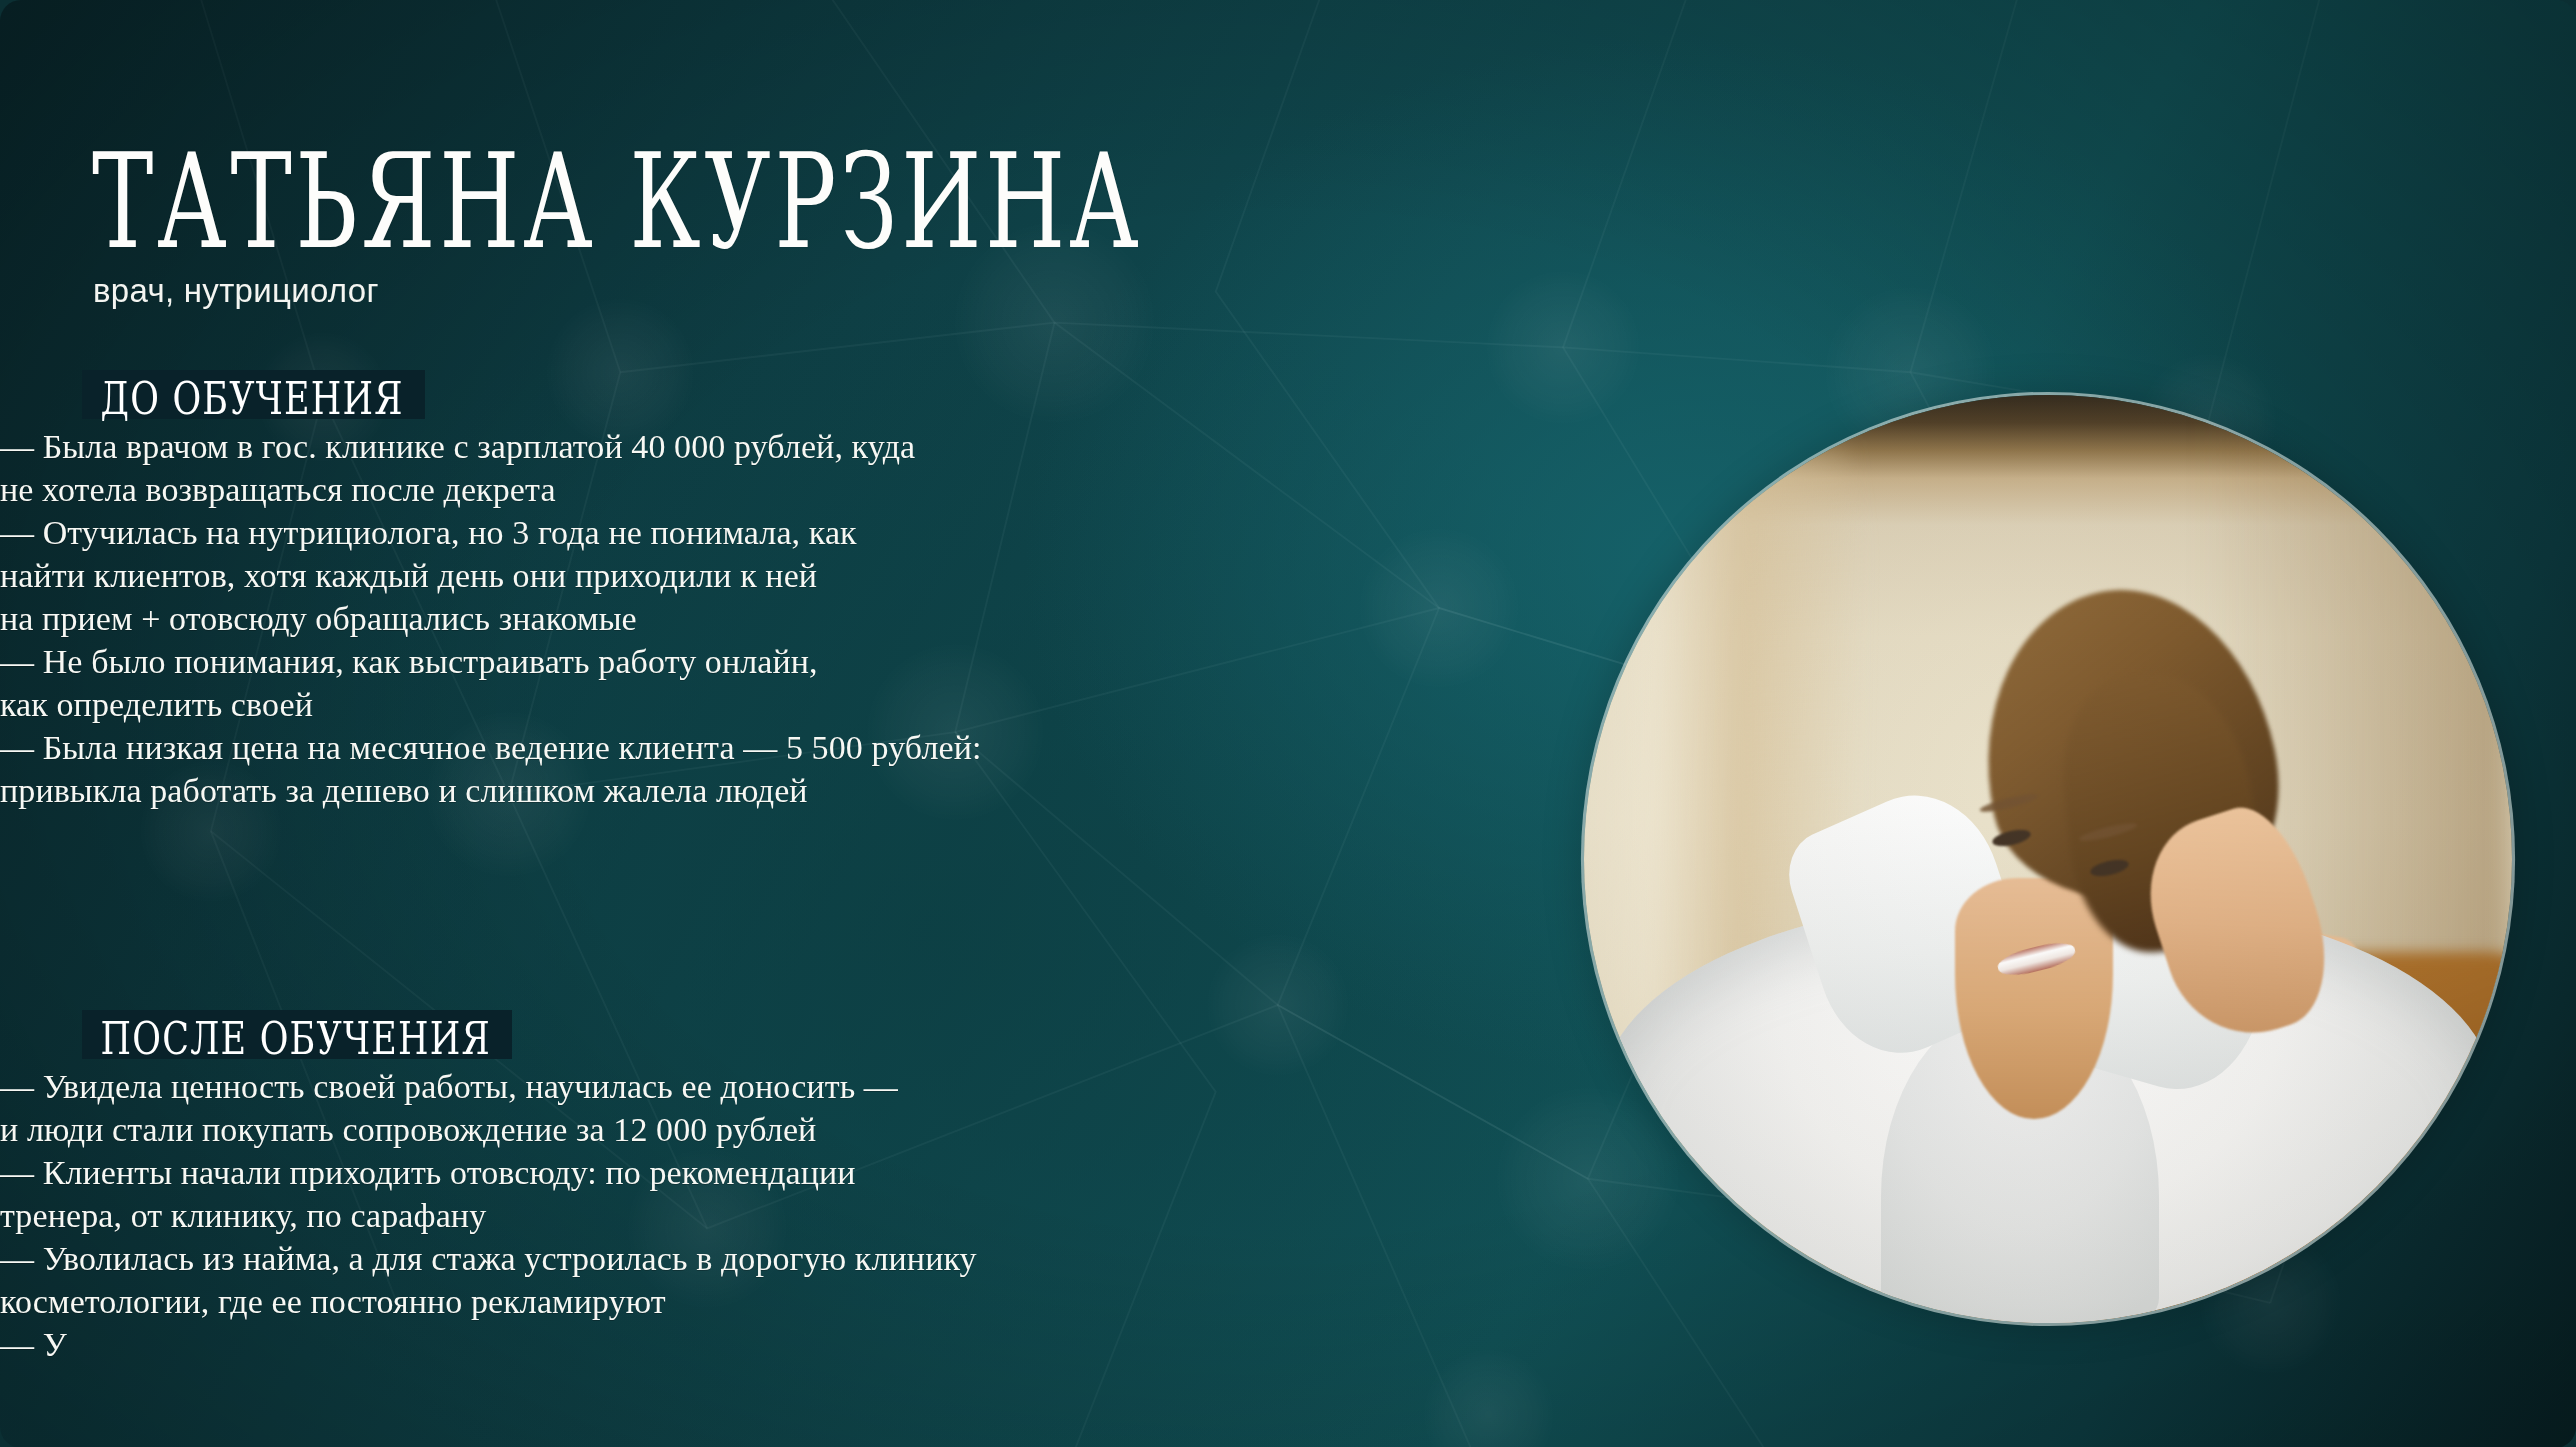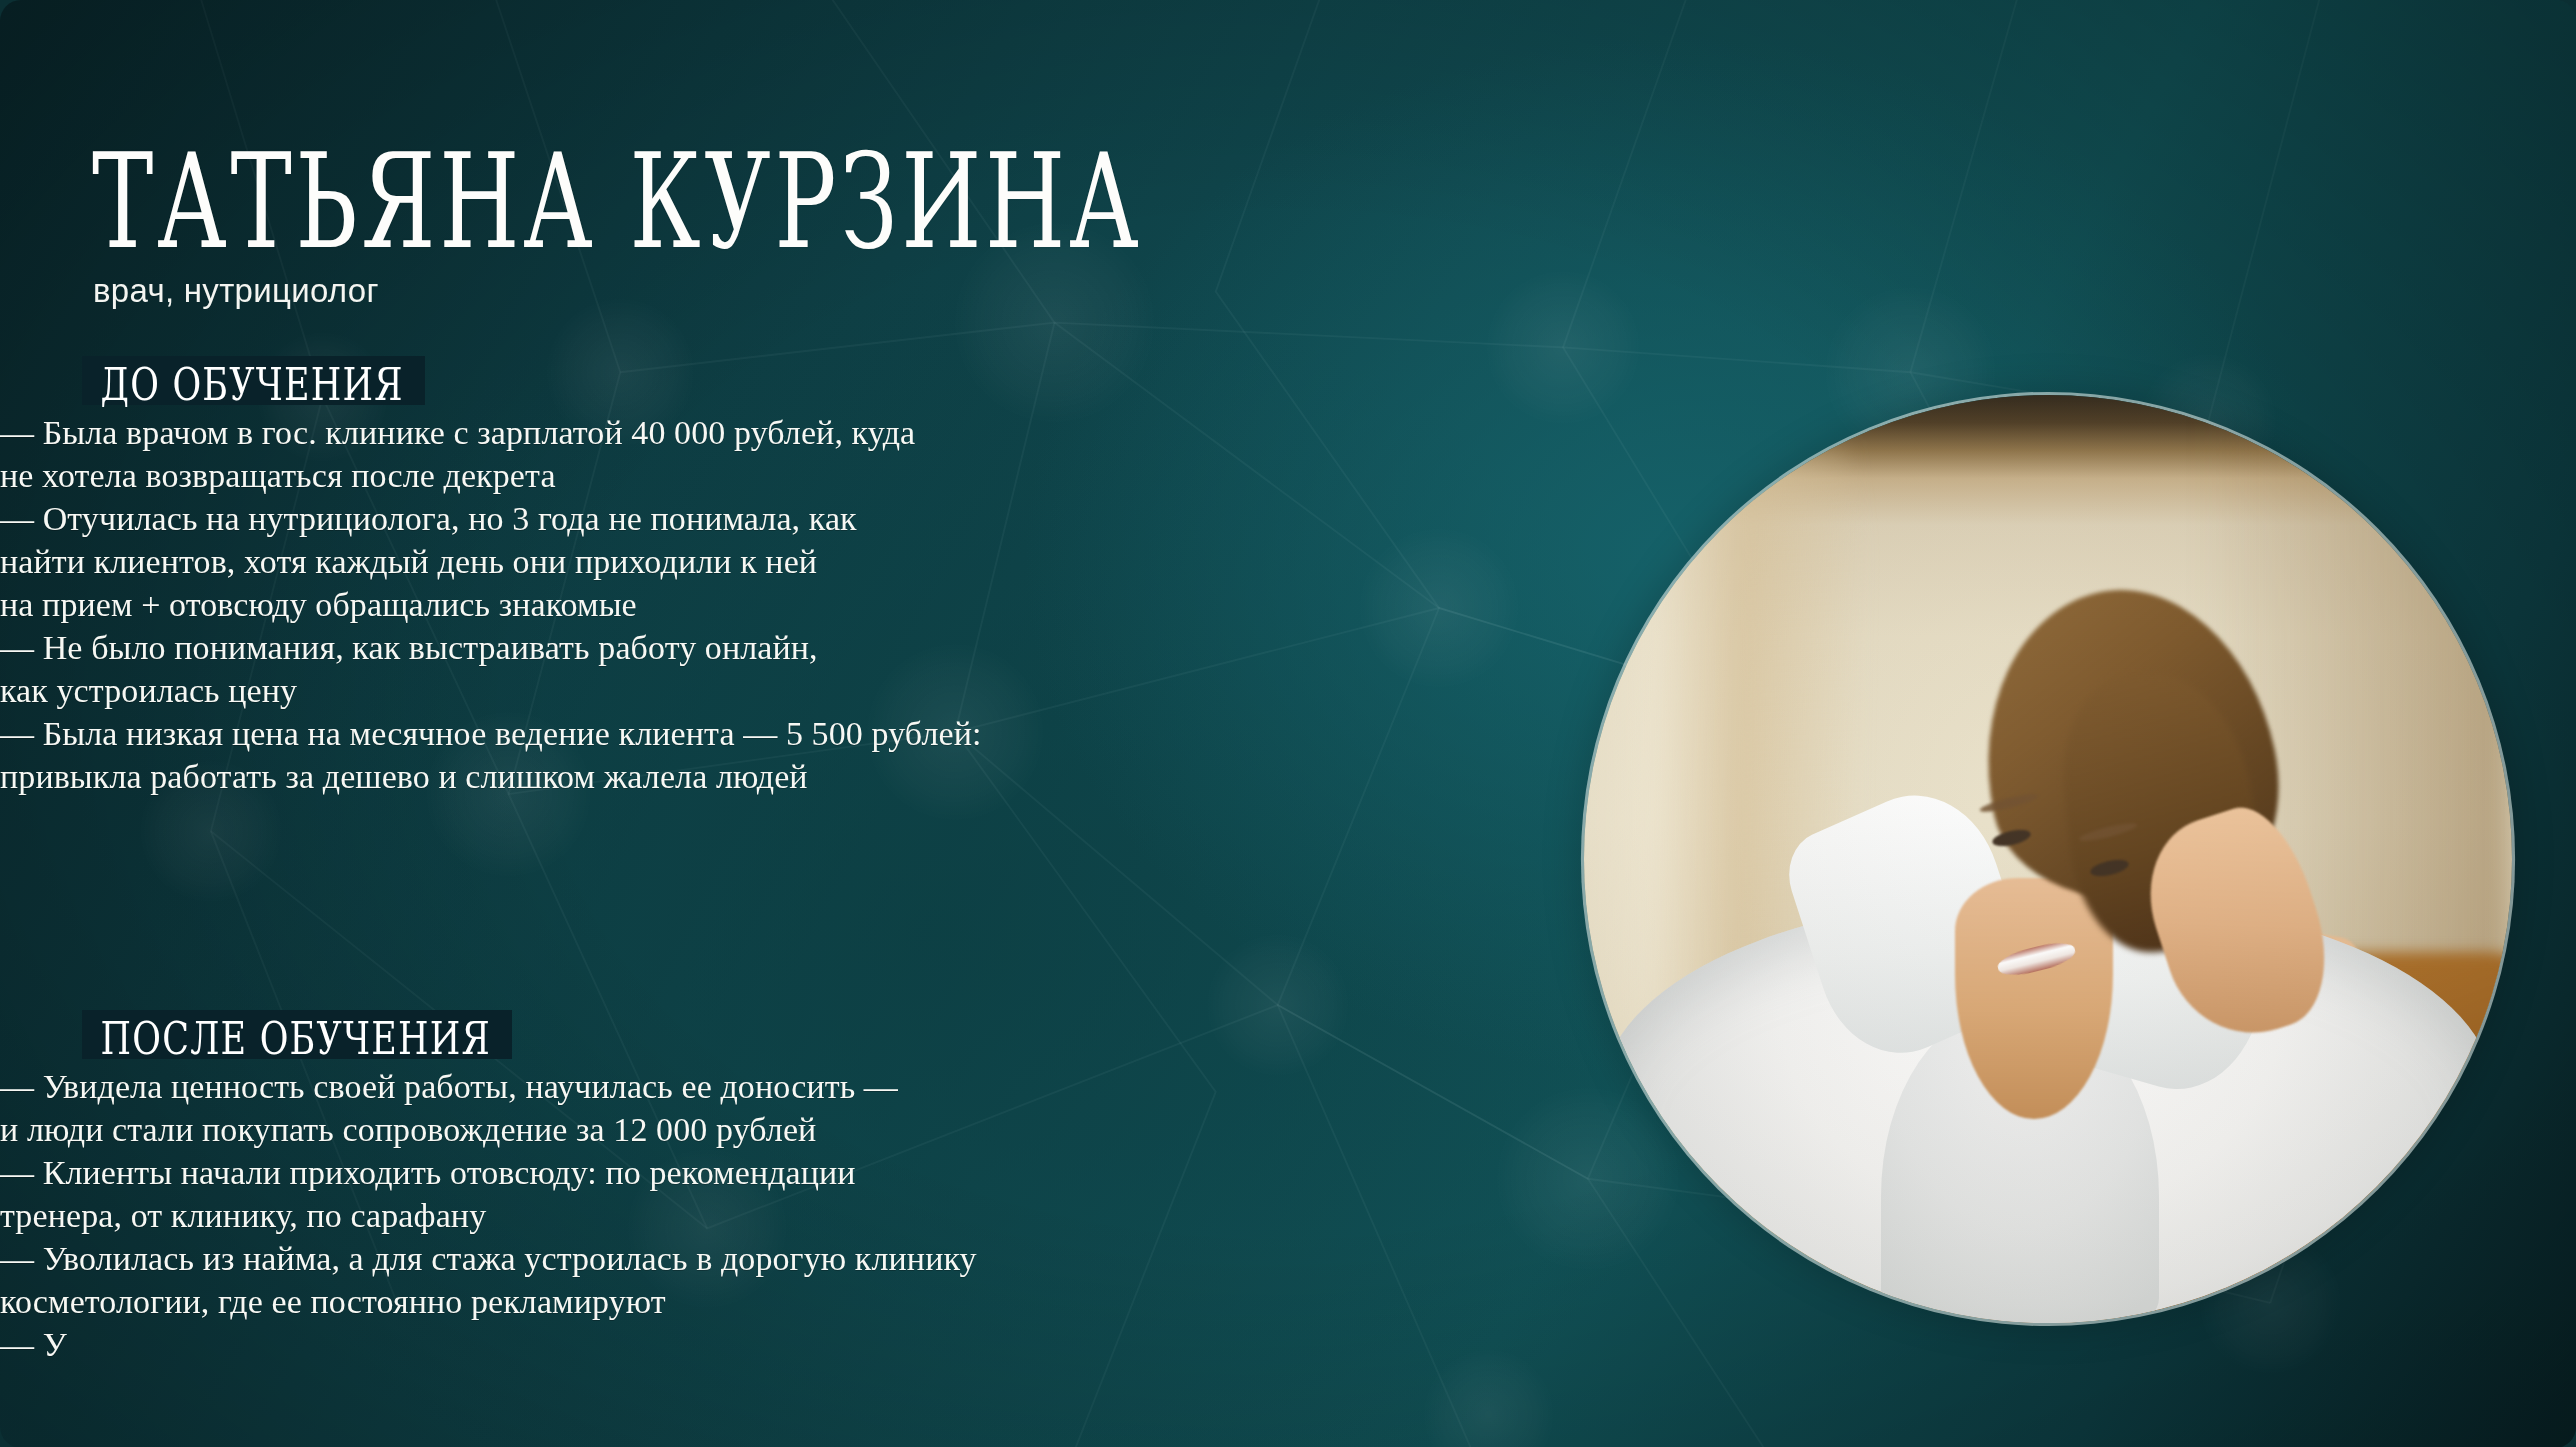--- a/index.html
+++ b/index.html
@@ -72,21 +72,21 @@
     font-family: Liberation Sans, sans-serif;
     letter-spacing: 0.3px;
     white-space: nowrap;
   }
 
   .section {
     position: absolute;
     left: 0;
     width: 100%;
   }
-  #section-before { top: 356px; }
+  #section-before { top: 370px; }
   #section-after  { top: 1010px; }
 
   .badge {
     display: inline-block;
     margin-left: 82px;
     background: #09222a;
     padding: 5.6px 21px 8.7px 18.6px;
     box-sizing: border-box;
   }
   .badge-label {
@@ -378,21 +378,21 @@
       <div class="badge">
         <span class="badge-label">ДО ОБУЧЕНИЯ</span>
       </div>
       <ul class="body-list">
         <li class="body-line">— Была врачом в гос. клинике с зарплатой 40 000 рублей, куда</li>
         <li class="body-line">не хотела возвращаться после декрета</li>
         <li class="body-line">— Отучилась на нутрициолога, но 3 года не понимала, как</li>
         <li class="body-line">найти клиентов, хотя каждый день они приходили к ней</li>
         <li class="body-line">на прием + отовсюду обращались знакомые</li>
         <li class="body-line">— Не было понимания, как выстраивать работу онлайн,</li>
-        <li class="body-line">как устроилась цену</li>
+        <li class="body-line">как определить своей</li>
         <li class="body-line">— Была низкая цена на месячное ведение клиента — 5 500 рублей:</li>
         <li class="body-line">привыкла работать за дешево и слишком жалела людей</li>
       </ul>
     </div>
 
     <div class="section" id="section-after">
       <div class="badge">
         <span class="badge-label">ПОСЛЕ ОБУЧЕНИЯ</span>
       </div>
       <ul class="body-list">

